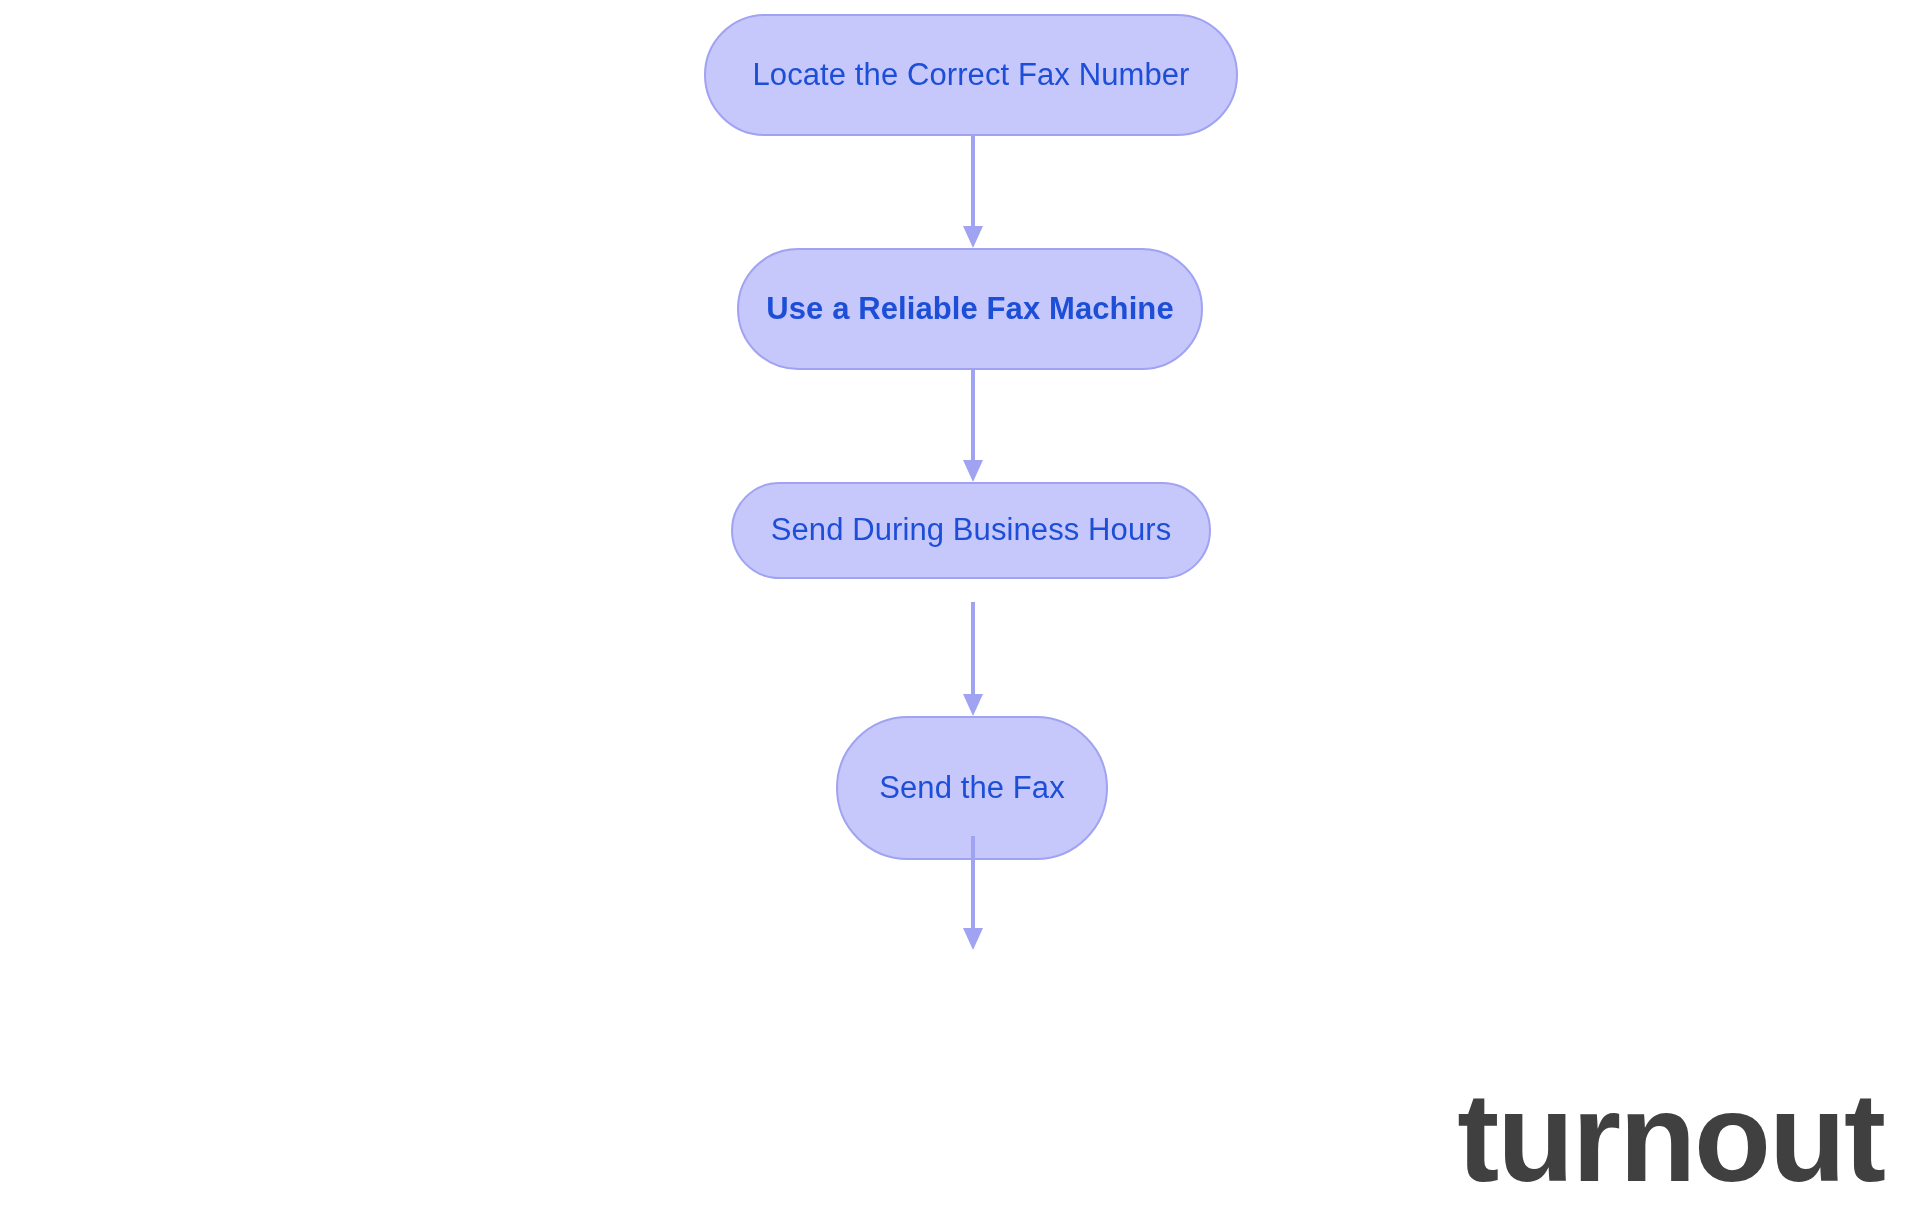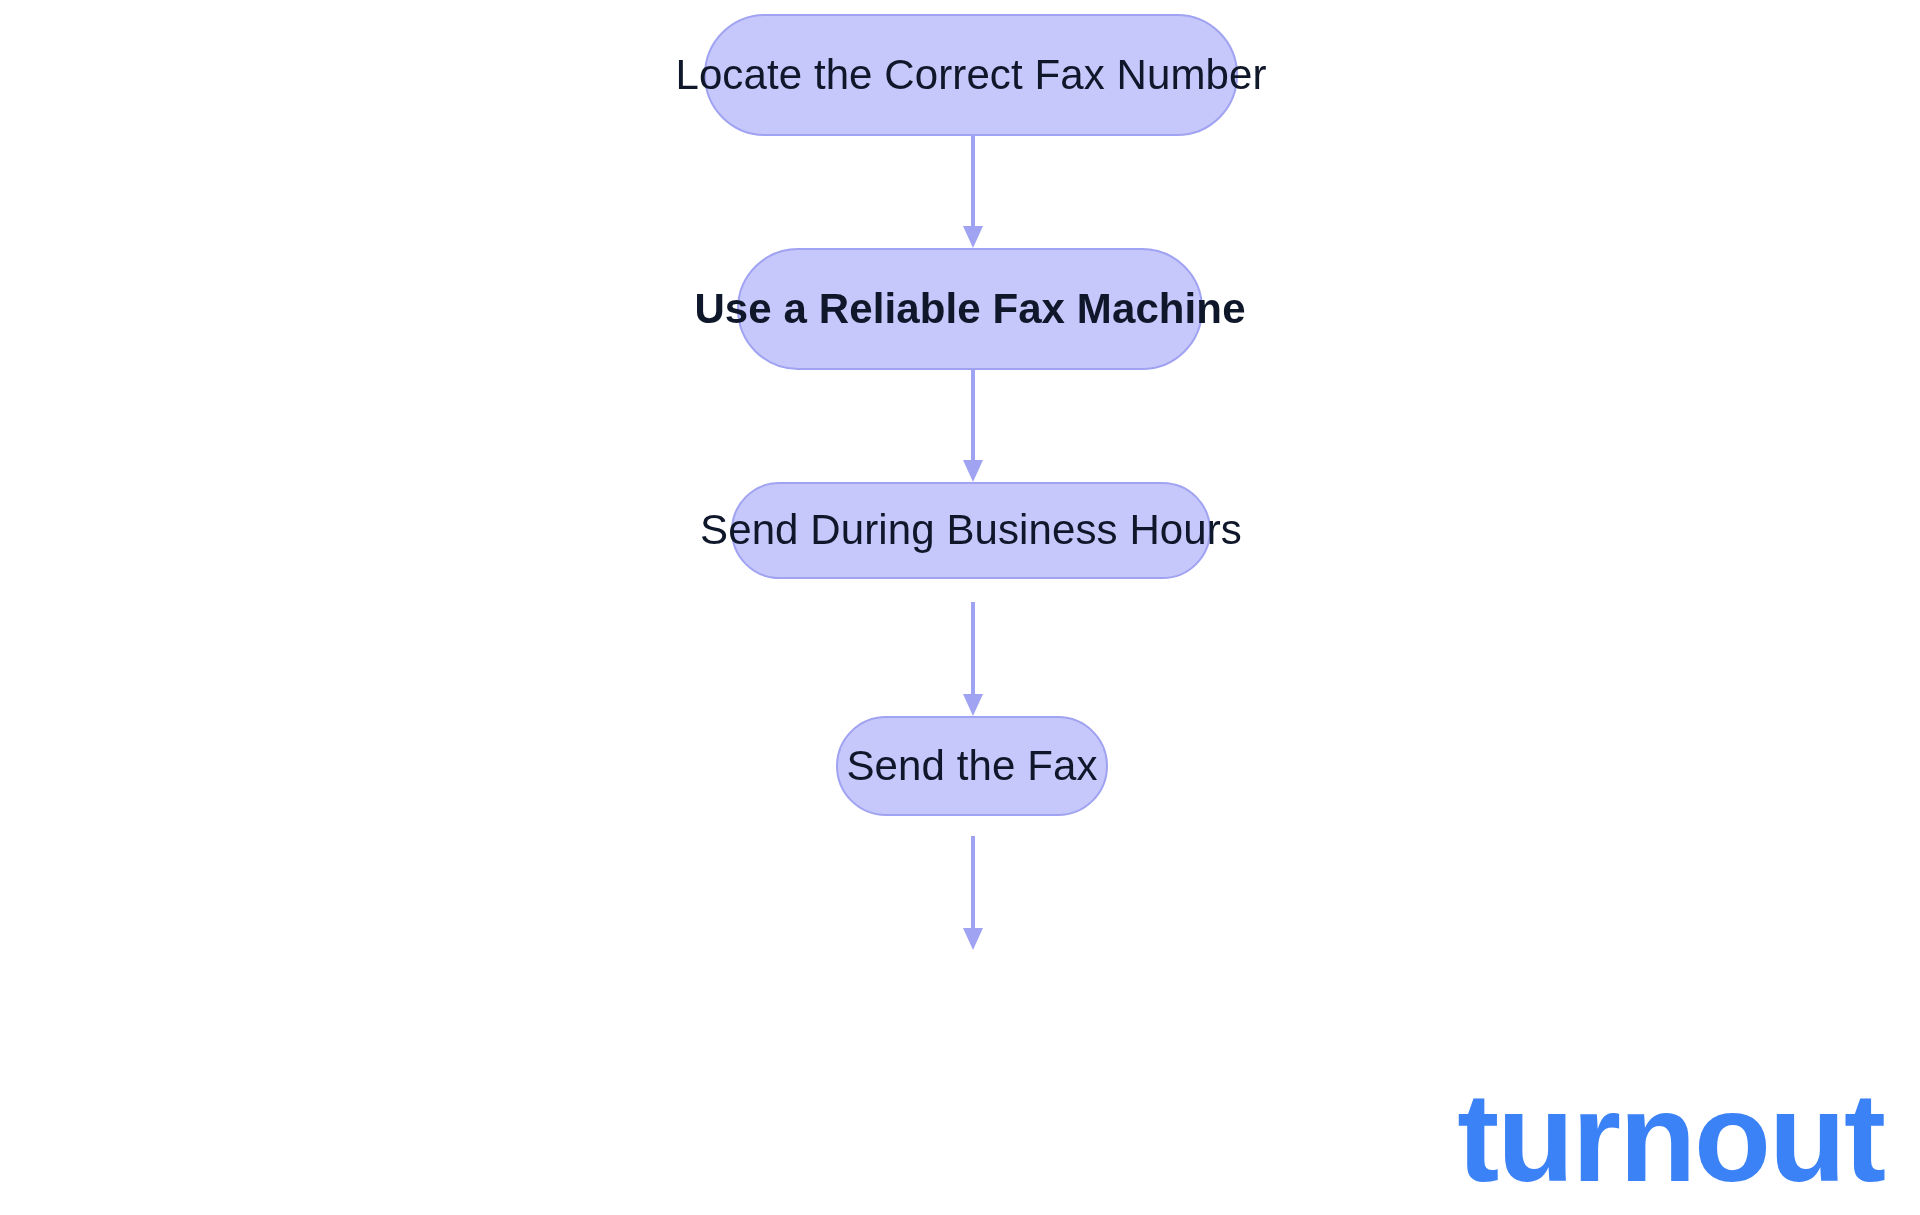--- a/index.html
+++ b/index.html
@@ -32,39 +32,39 @@
 
   .node {
     position: absolute;
     box-sizing: border-box;
     display: flex;
     align-items: center;
     justify-content: center;
     background: #C6C7FA;
     border: 2px solid #A0A3F2;
     border-radius: 999px;
-    color: #0f172a;
-    font-size: 42px;
+    color: #1d4ed8;
+    font-size: 31px;
     font-weight: 400;
     letter-spacing: 0.1px;
     line-height: 1.1;
     white-space: nowrap;
     user-select: none;
   }
 
   .node-label {
     display: block;
     padding: 0 6px;
   }
 
   
   .node-0 { left: 704px;  top: 14px;   width: 534px; height: 122px; }
   .node-1 { left: 737px;  top: 248px;  width: 466px; height: 122px; font-weight: bold; }
   .node-2 { left: 731px;  top: 482px;  width: 480px; height: 97px; }
-  .node-3 { left: 836px;  top: 716px;  width: 272px; height: 100px; }
+  .node-3 { left: 836px;  top: 716px;  width: 272px; height: 144px; }
   .node-4 { left: 731px;  top: 950px;  width: 480px; height: 122px; }
 
   
   .connector {
     position: absolute;
     left: 963px;   
     width: 20px;
   }
   .connector svg {
     display: block;
@@ -75,21 +75,21 @@
   .conn-0 { top: 136px; height: 112px; }
   .conn-1 { top: 370px; height: 112px; }
   .conn-2 { top: 602px; height: 114px; }
   .conn-3 { top: 836px; height: 114px; }
 
   
   .brand {
     position: absolute;
     right: 36px;
     bottom: 14px;
-    color: #3b82f6;
+    color: #404040;
     font-family: "Liberation Sans", sans-serif;
     font-size: 126px;
     font-weight: 700;
     letter-spacing: -2px;
     line-height: 1;
     user-select: none;
   }
 </style>
 </head>
 <body>

